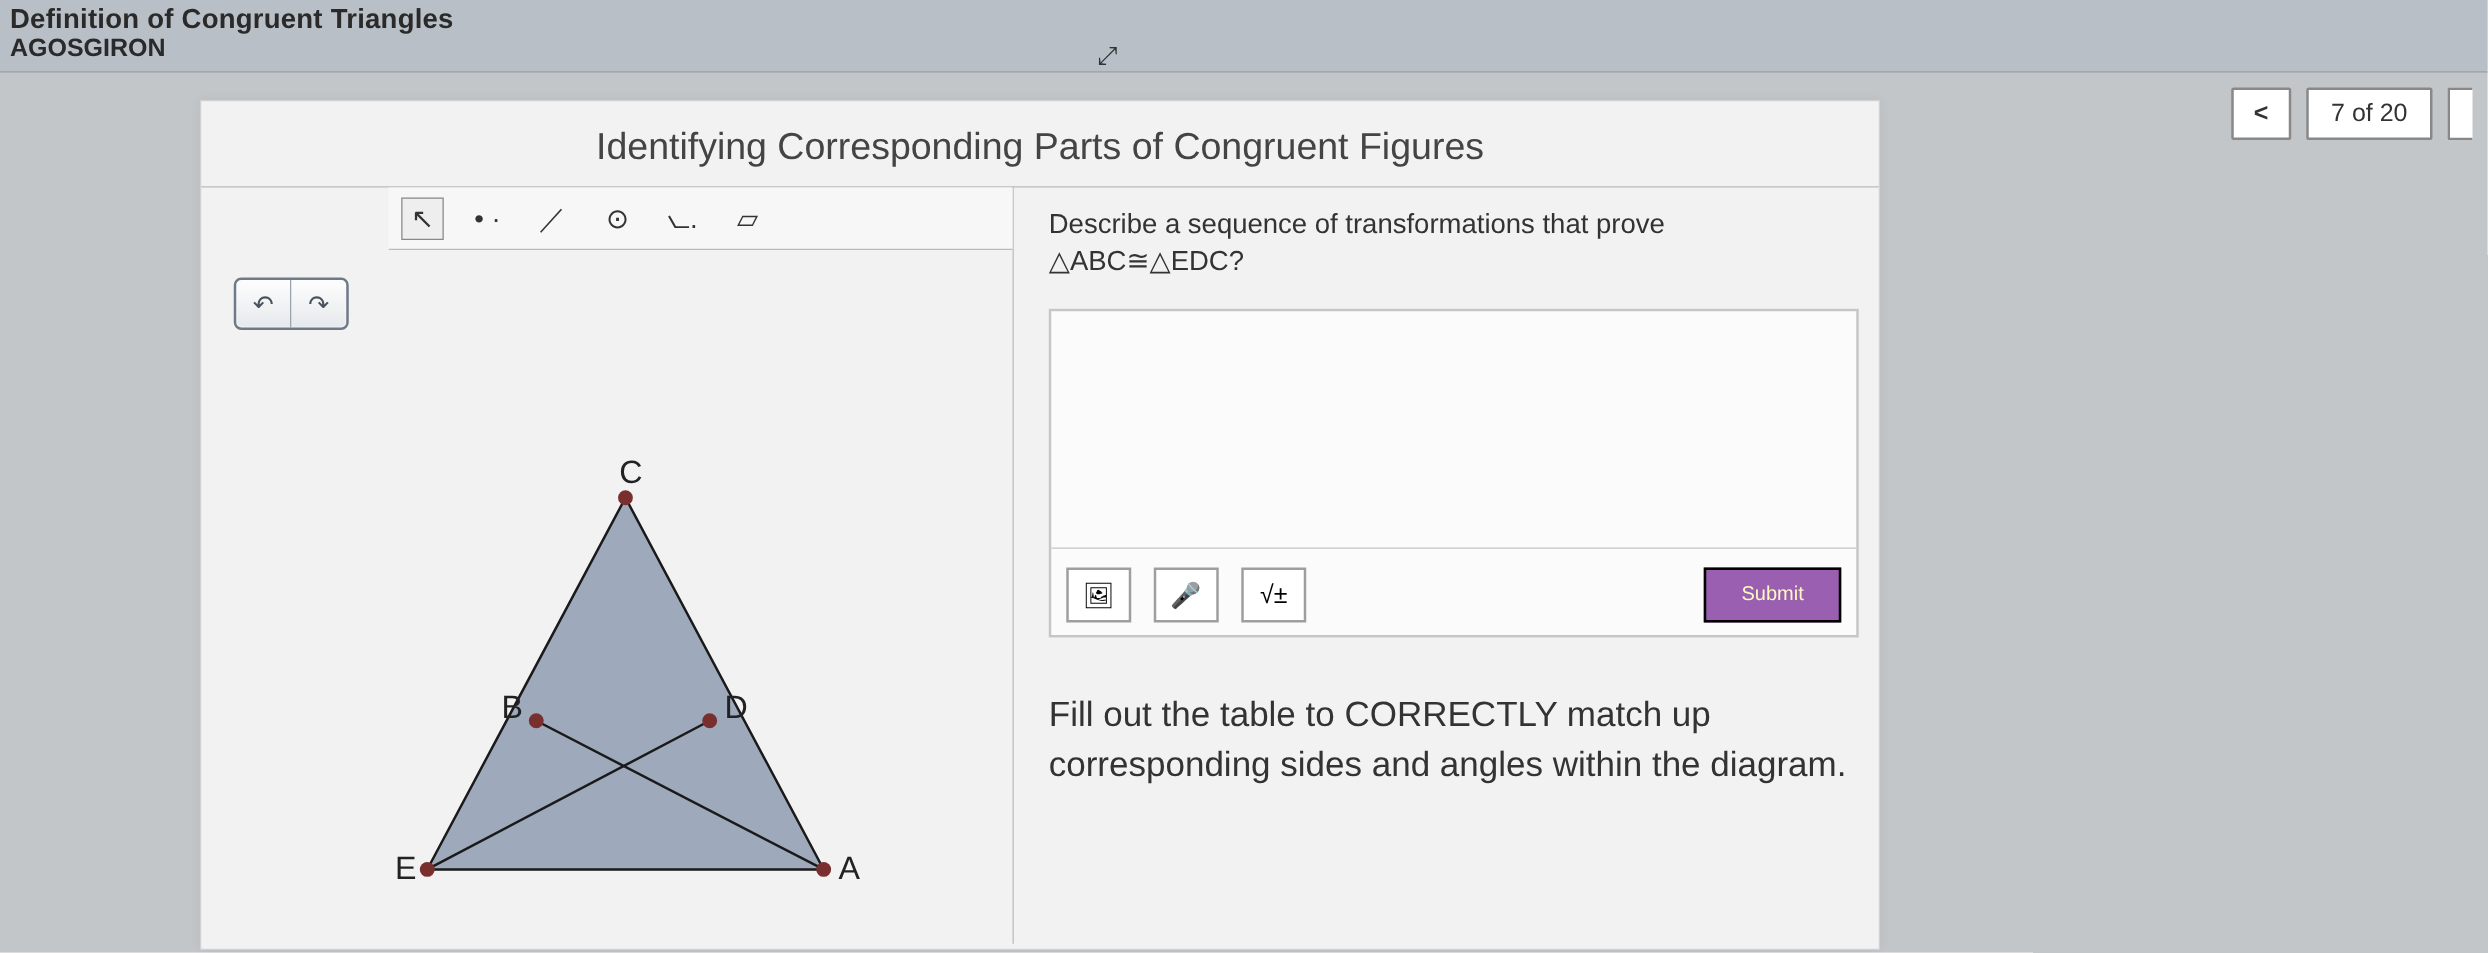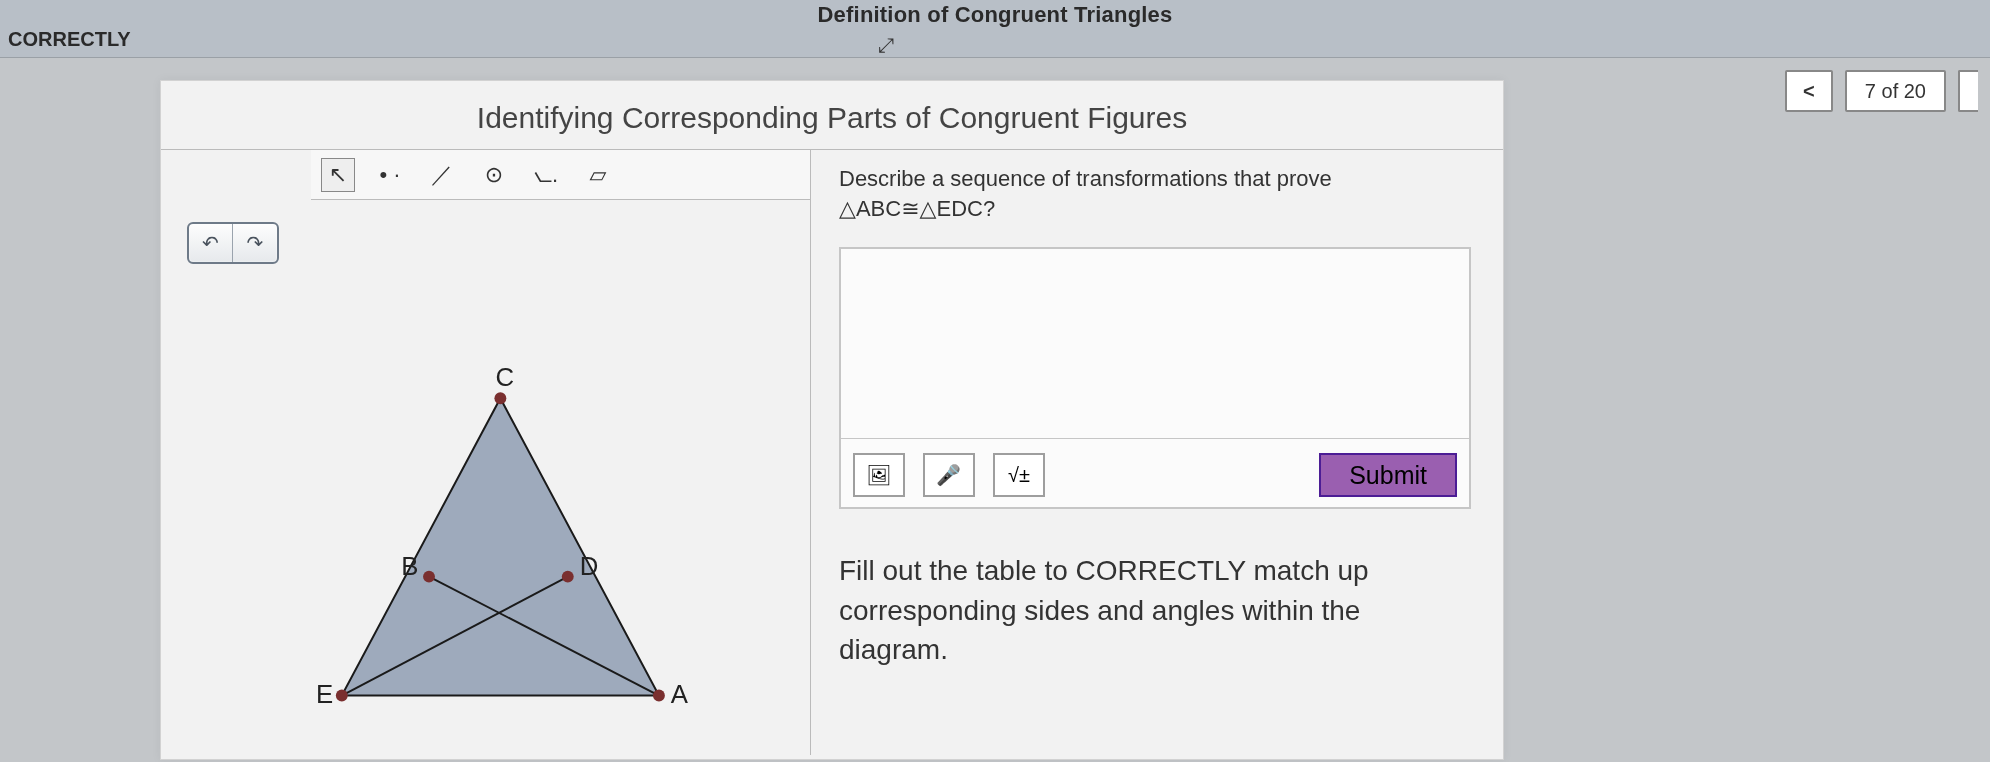--- a/index.html
+++ b/index.html
@@ -14,21 +14,20 @@
   .top-header {
     background: #b8bfc7;
     padding: 2px 8px 6px 8px;
     border-bottom: 1px solid #9aa0a6;
   }
   .top-header .lesson-title {
     font-weight: bold;
     font-size: 22px;
     color: #2a2a2a;
     letter-spacing: 0.2px;
-    text-align: center;
   }
   .top-header .username {
     font-weight: bold;
     font-size: 20px;
     color: #2a2a2a;
   }
   .progress-bar {
     display: flex;
     align-items: center;
     justify-content: flex-end;
@@ -100,21 +99,21 @@
   }
   .left-col {
     width: 650px;
     border-top: 1px solid #bbb;
     border-right: 1px solid #bbb;
     position: relative;
   }
   .right-col {
     flex: 1;
     border-top: 1px solid #bbb;
-    padding: 14px 32px 0 28px;
+    padding: 14px 16px 0 28px;
   }
 
   
   .geo-toolbar {
     position: absolute;
     top: 0;
     left: 150px;
     right: 0;
     height: 50px;
     display: flex;
@@ -193,40 +192,40 @@
     width: 52px; height: 44px;
     border: 2px solid #9e9e9e;
     background: #fff;
     display: flex; align-items: center; justify-content: center;
     font-size: 20px;
     cursor: pointer;
   }
   .submit-btn {
     margin-left: auto;
     background: #9a5fb0;
-    color: #000000;
-    border: 2px solid #4c1d95;
+    color: #fef9c3;
+    border: 2px solid #000000;
     height: 44px;
     padding: 0 28px;
-    font-size: 25px;
+    font-size: 16px;
     cursor: pointer;
   }
   .instruction-text {
     font-size: 28px;
     color: #333;
     margin-top: 42px;
     line-height: 1.4;
   }
 </style>
 </head>
 <body>
 
 <div class="top-header">
   <div class="lesson-title">Definition of Congruent Triangles</div>
-  <div class="username">CORRECTLY</div>
+  <div class="username">AGOSGIRON</div>
 </div>
 
 <span class="expand-placeholder">⤢</span>
 
 <div class="progress-bar">
   <button class="nav-btn">&lt;</button>
   <div class="progress-text">7 of 20</div>
   <div class="nav-right-cut"></div>
 </div>
 

